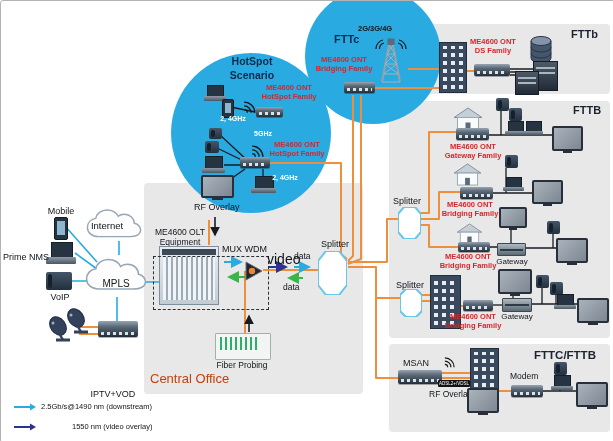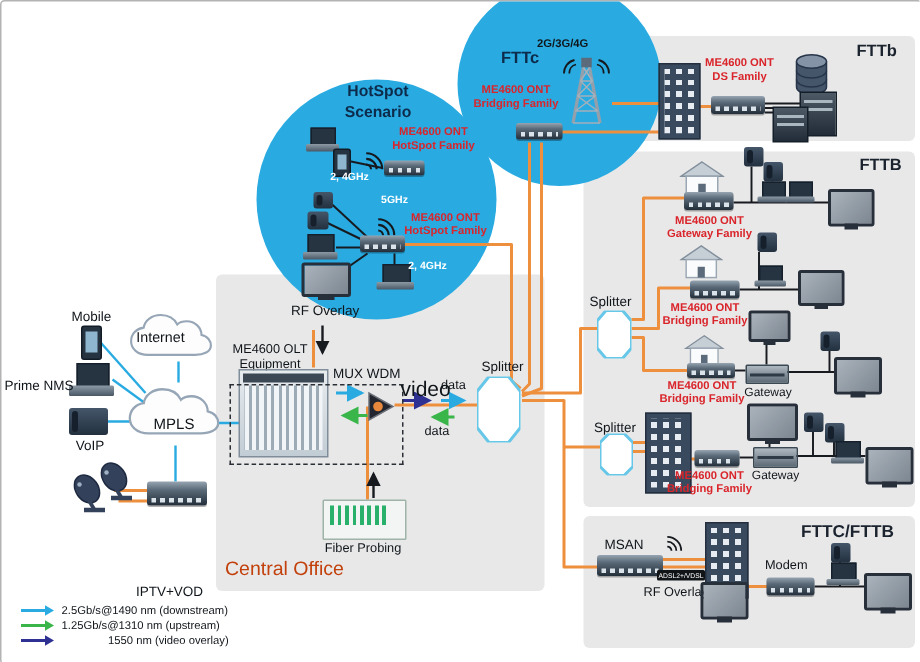--- a/index.html
+++ b/index.html
@@ -436,27 +436,20 @@
       <i></i>
     </div>
 
   <div class="leg-row" style="left:12px;top:401px;">
     <svg width="24" height="8">
         <line x1="1" y1="4" x2="17" y2="4" stroke="#29ABE2" stroke-width="2"></line>
         <polygon points="17,0.5 17,7.5 23,4" fill="#29ABE2"></polygon>
       </svg>
     <span>2.5Gb/s@1490 nm (downstream)</span>
   </div>
-  <div class="leg-row" style="left:12px;top:411px;">
-    <svg width="24" height="8">
-        <line x1="1" y1="4" x2="17" y2="4" stroke="#39B54A" stroke-width="2"></line>
-        <polygon points="17,0.5 17,7.5 23,4" fill="#39B54A"></polygon>
-      </svg>
-    <span>1.25Gb/s@1310 nm (upstream)</span>
-  </div>
   <div class="leg-row" style="left:12px;top:421px;gap:35px;">
     <svg width="24" height="8">
         <line x1="1" y1="4" x2="17" y2="4" stroke="#2E3192" stroke-width="2"></line>
         <polygon points="17,0.5 17,7.5 23,4" fill="#2E3192"></polygon>
       </svg>
     <span>1550 nm (video overlay)</span>
   </div>
 
 </div>
 

